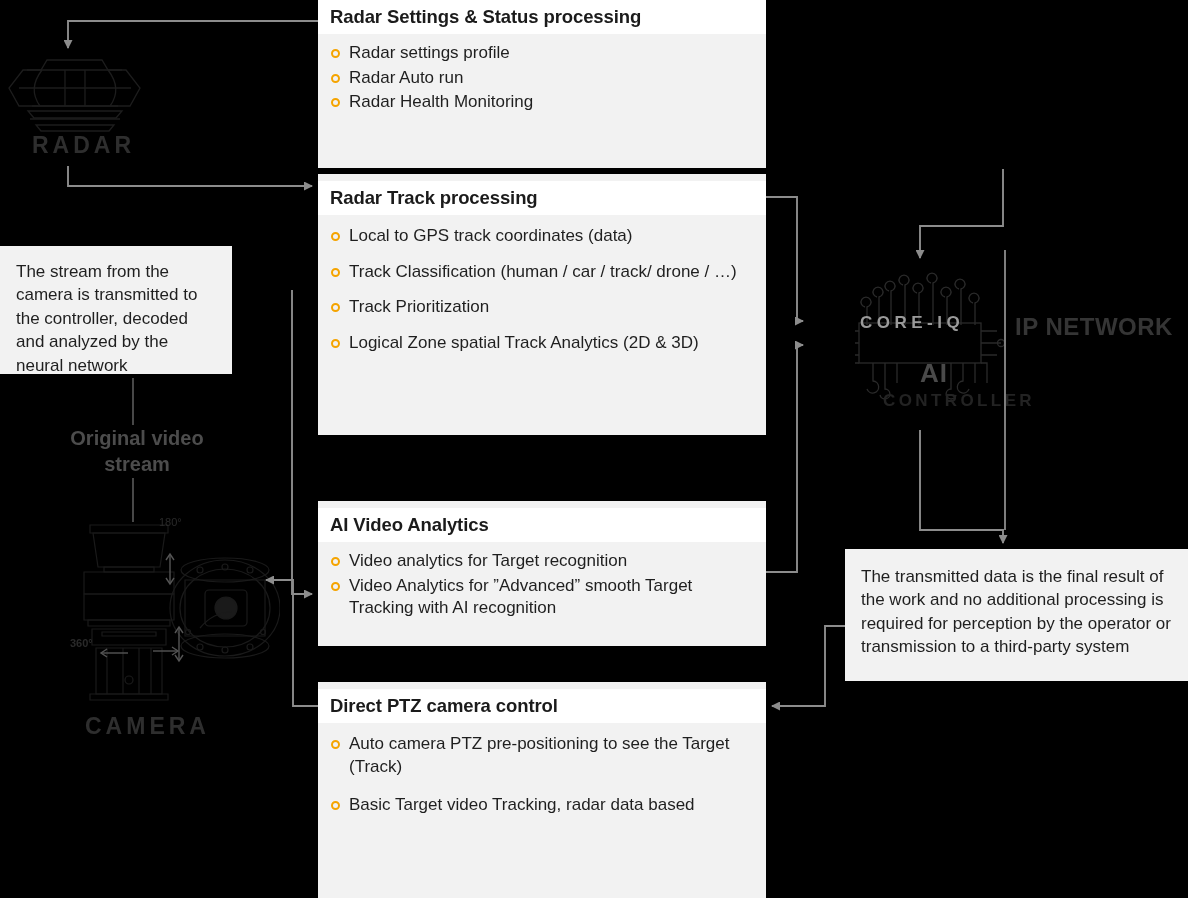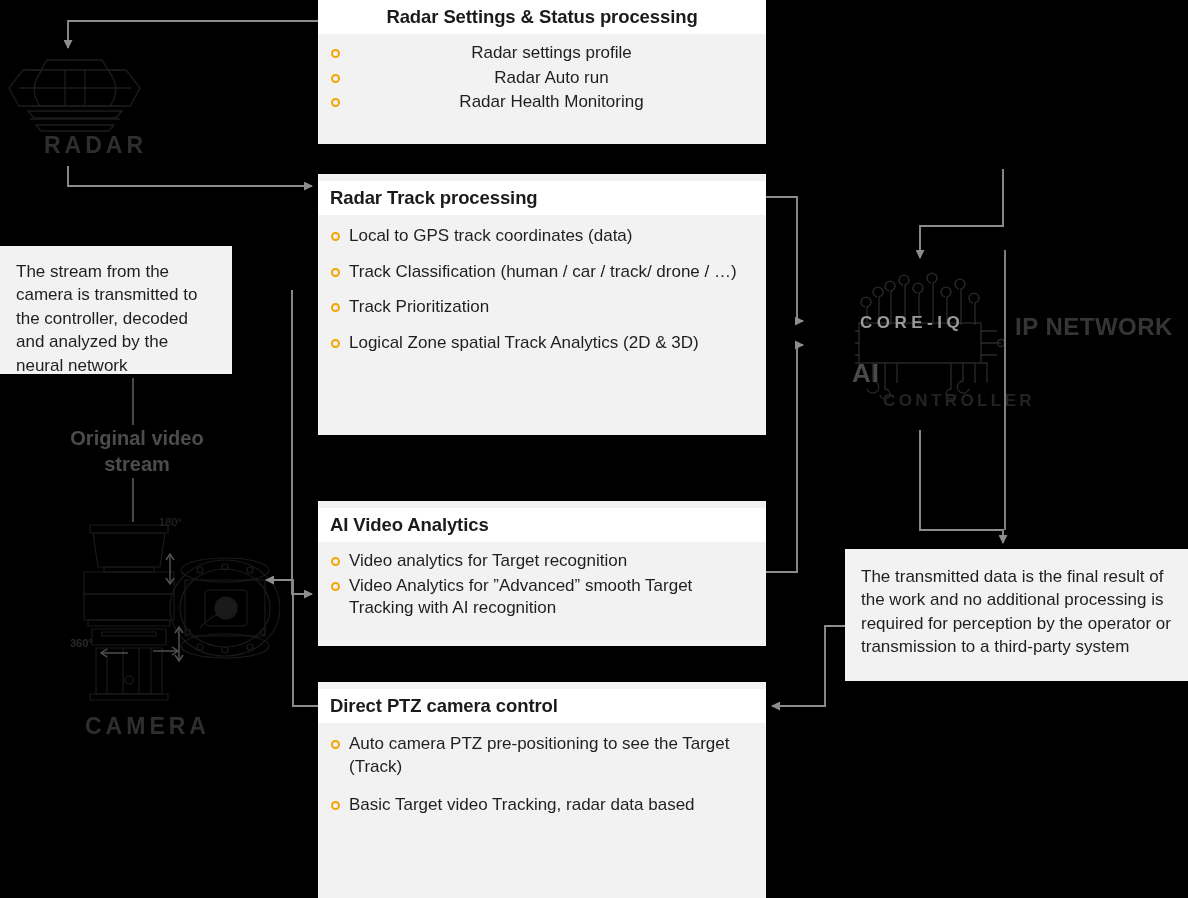--- a/index.html
+++ b/index.html
@@ -50,21 +50,21 @@
     box-sizing:content-box;
   }
   .para{
     font-size:17px;
     color:#1f1f1f;
     line-height:1.38;
     margin:0;
   }
 
   
-  #card-radar-settings{left:318px;top:0px;width:448px;height:144px;text-align:center;}
+  #card-radar-settings{left:318px;top:0px;width:448px;height:168px;}
   #card-radar-track   {left:318px;top:174px;width:448px;height:261px;}
   #card-ai-video      {left:318px;top:501px;width:448px;height:145px;}
   #card-ptz           {left:318px;top:682px;width:448px;height:216px;}
   #card-final-stream  {left:845px;top:6px;width:343px;height:163px;}
   #card-transmitted   {left:845px;top:549px;width:343px;height:132px;}
   #card-camera-note   {left:0px;top:246px;width:232px;height:128px;}
 
   
   .pre-strip{height:7px;background:#f2f2f2;}
 
@@ -77,27 +77,27 @@
   #card-final-stream .card-body{padding:10px 14px 14px 14px;}
 
   
   .scene-label{
     position:absolute;
     color:#2e2e2e;
     font-weight:bold;
     user-select:none;
     white-space:nowrap;
   }
-  #label-radar{left:32px;top:132px;font-size:23px;letter-spacing:4px;margin-left:12px;}
+  #label-radar{left:32px;top:132px;font-size:23px;letter-spacing:4px;}
   #label-camera{left:85px;top:713px;font-size:23px;letter-spacing:4px;}
   #label-ipnetwork{left:1015px;top:313px;font-size:24px;color:#353535;letter-spacing:0.5px;}
   #label-coreiq{
     left:860px;top:313px;font-size:17px;color:#9a9a9a;letter-spacing:4.5px;
   }
-  #label-ai{left:852px;top:358px;font-size:26px;color:#4a4a4a;letter-spacing:1px;}
+  #label-ai{left:920px;top:358px;font-size:26px;color:#4a4a4a;letter-spacing:1px;}
   #label-controller{left:855px;top:391px;font-size:17px;color:#232323;letter-spacing:3.4px;margin-left:28px;}
   #label-original-stream{
     position:absolute;left:62px;top:425px;width:150px;
     text-align:center;font-size:20px;font-weight:bold;color:#4c4c4c;
     line-height:1.32;
   }
   #label-180{position:absolute;left:159px;top:516px;font-size:11px;color:#2a2a2a;font-weight:normal;}
   #label-360{position:absolute;left:70px;top:637px;font-size:11px;color:#2a2a2a;font-weight:bold;}
 
   

